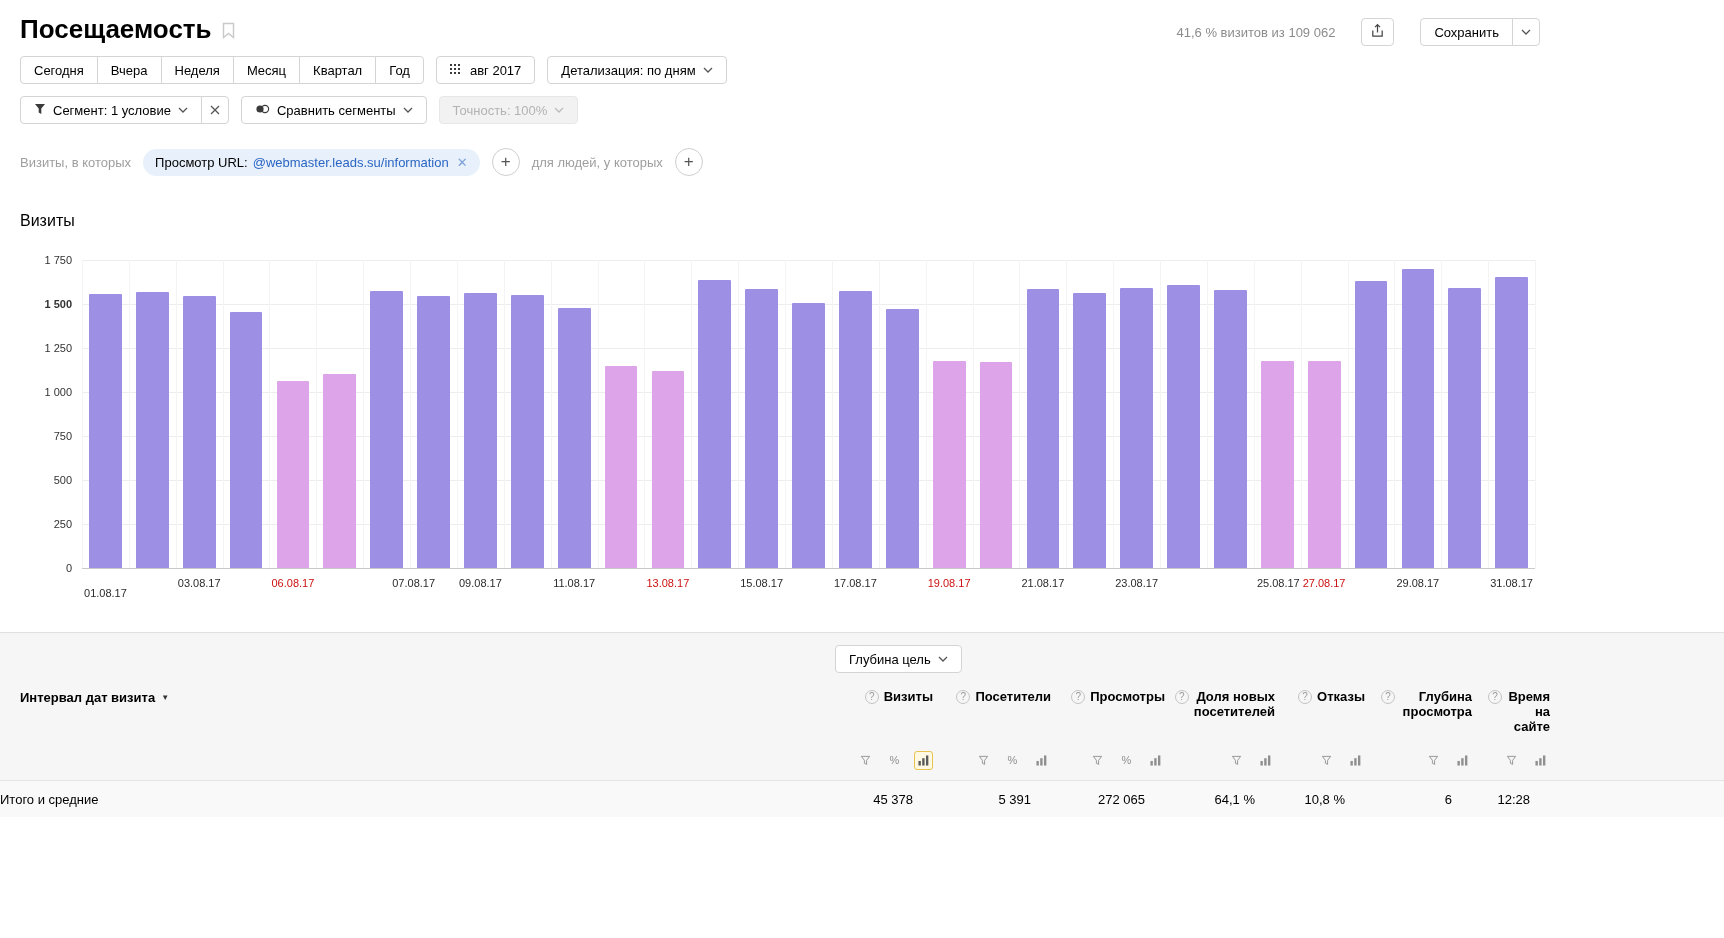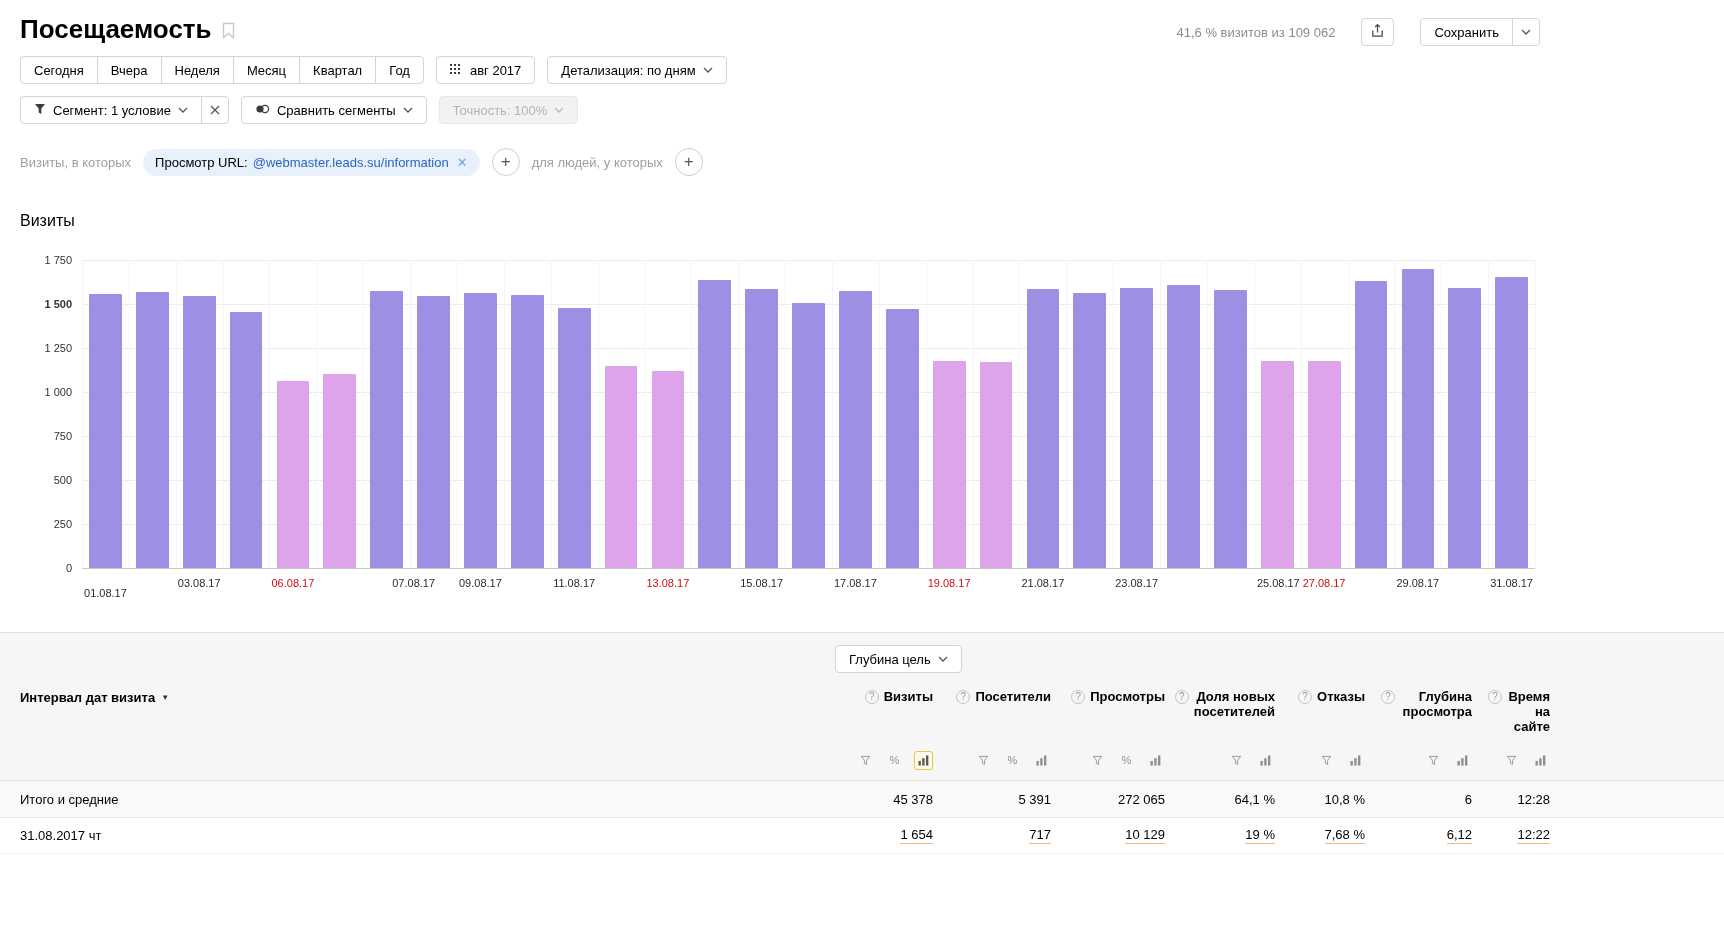--- a/index.html
+++ b/index.html
@@ -70,21 +70,21 @@
   .hcell { display:flex; justify-content:flex-end; align-items:flex-start; gap:5px;
            text-align:right; font-weight:bold; font-size:13px; padding:4px 12px 0 4px; line-height:15px; }
   .help { flex:none; width:14px; height:14px; border:1px solid #c4c4c4; border-radius:50%;
           color:#9a9a9a; font-size:10px; font-weight:400; line-height:12px; text-align:center; margin-top:1px; cursor:pointer; }
   .tools-row { margin-top:14px; }
   .tools { display:flex; justify-content:flex-end; align-items:center; gap:10px; padding-right:12px; height:24px; }
   .tool { display:inline-flex; align-items:center; justify-content:center; width:19px; height:19px; cursor:pointer; }
   .tool.active { border:1px solid #e8c34f; background:#fff9e3; border-radius:3px; }
   .tool.active svg rect { fill:#5a5a5a; }
   .pct { font-size:11px; color:#8f8f8f; }
-  .body-row { align-items:center; height:37px; padding-left:20px; }
+  .body-row { align-items:center; height:37px; }
   .body-row.totals { background:#f9f9f9; border-top:1px solid #e3e3e3; }
   .body-row.data { background:#fff; border-top:1px solid #e9e9e9; border-bottom:1px solid #f0f0f0; }
   .rowlabel { font-size:13px; }
   .vcell { text-align:right; padding-right:12px; font-size:13px; }
   .val { display:inline-block; }
   .val.link-ul { border-bottom:1px solid #f4b87c; padding-bottom:1px; cursor:pointer; }
 
   .chev { flex:none; }
 </style>
 </head>
@@ -538,26 +538,16 @@
         <div class="grid body-row totals">
           <div class="rowlabel">Итого и средние</div>
           <div class="vcell"><span class="val">45 378</span></div>
           <div class="vcell"><span class="val">5 391</span></div>
           <div class="vcell"><span class="val">272 065</span></div>
           <div class="vcell"><span class="val">64,1 %</span></div>
           <div class="vcell"><span class="val">10,8 %</span></div>
           <div class="vcell"><span class="val">6</span></div>
           <div class="vcell"><span class="val">12:28</span></div>
         </div>
-        <div class="grid body-row data">
-          <div class="rowlabel">31.08.2017 чт</div>
-          <div class="vcell"><span class="val link-ul">1 654</span></div>
-          <div class="vcell"><span class="val link-ul">717</span></div>
-          <div class="vcell"><span class="val link-ul">10 129</span></div>
-          <div class="vcell"><span class="val link-ul">19 %</span></div>
-          <div class="vcell"><span class="val link-ul">7,68 %</span></div>
-          <div class="vcell"><span class="val link-ul">6,12</span></div>
-          <div class="vcell"><span class="val link-ul">12:22</span></div>
-        </div>
       </div>
   </section>
 
 </div>
 
 </body></html>

